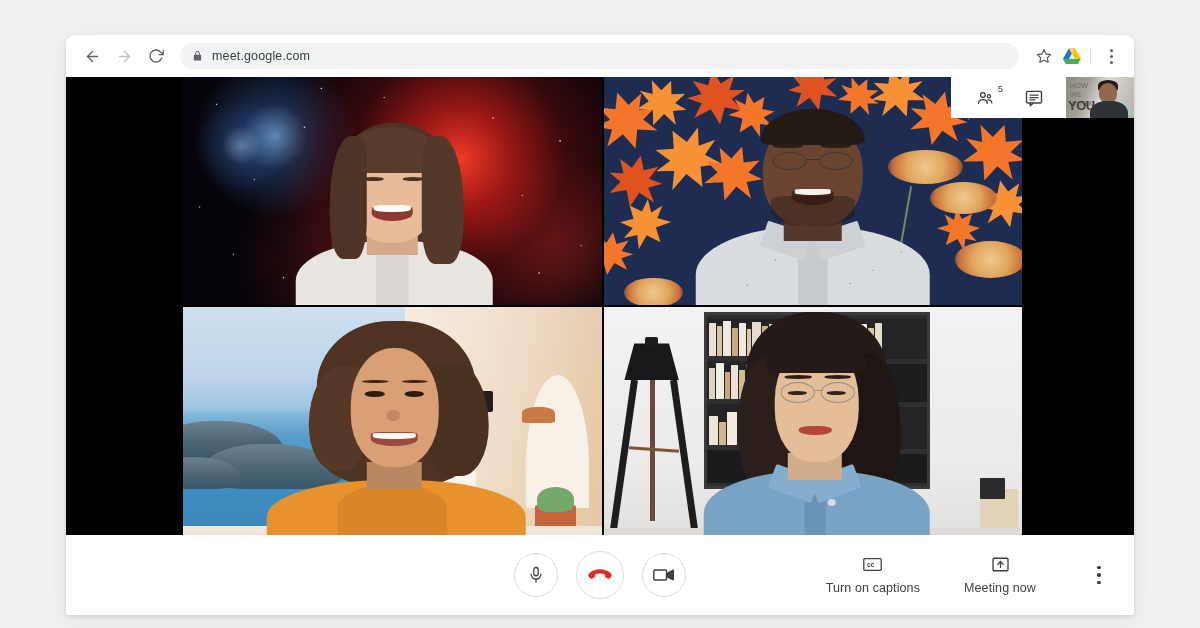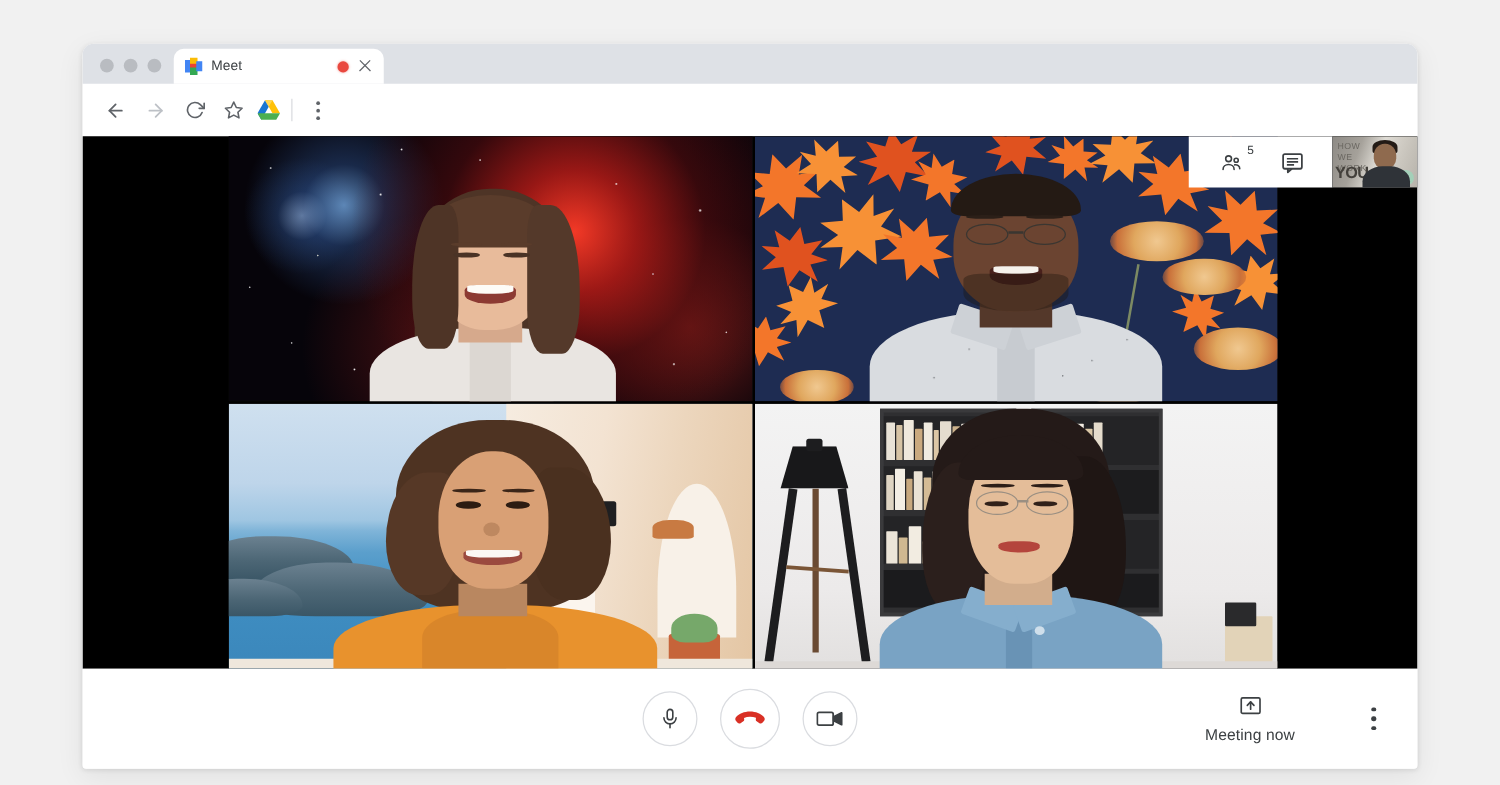--- a/index.html
+++ b/index.html
@@ -410,40 +410,20 @@
     display:flex; flex-direction:column; align-items:center; justify-content:center; gap:4px;
     cursor:pointer; margin-left:6px;
   }
   .bar-kebab i { width:3.4px;height:3.4px;border-radius:50%;background:#3c4043;display:block; }
 </style>
 </head>
 <body>
 
 <div class="browser-window">
 
-  <div class="tab-strip">
-    <div class="window-dots">
-      <span></span>
-      <span></span>
-      <span></span>
-    </div>
-
-    <div class="tab">
-      <div class="tab-favicon">
-        <span class="fv-g"></span>
-          <span class="fv-y"></span>
-          <span class="fv-r"></span>
-        <span class="fv-gr"></span>
-          <span class="fv-b"></span>
-      </div>
-      <div class="tab-title">Meet</div>
-      <div class="tab-recdot"></div>
-      <div class="tab-close"></div>
-    </div>
-  </div>
 
   <div class="browser-toolbar">
     <div class="nav-btn">
       <svg width="17" height="17" viewBox="0 0 24 24" fill="none" stroke="currentColor" stroke-width="2" stroke-linecap="round" stroke-linejoin="round">
           <line x1="19" y1="12" x2="5" y2="12"></line>
           <polyline points="12 19 5 12 12 5"></polyline>
         </svg>
     </div>
     <div class="nav-btn disabled">
       <svg width="17" height="17" viewBox="0 0 24 24" fill="none" stroke="currentColor" stroke-width="2" stroke-linecap="round" stroke-linejoin="round">
@@ -451,20 +431,28 @@
           <polyline points="12 5 19 12 12 19"></polyline>
         </svg>
     </div>
     <div class="nav-btn">
       <svg width="16" height="16" viewBox="0 0 24 24" fill="none" stroke="currentColor" stroke-width="2" stroke-linecap="round" stroke-linejoin="round">
           <polyline points="23 4 23 10 17 10"></polyline>
           <path d="M20.49 15a9 9 0 1 1-2.12-9.36L23 10"></path>
         </svg>
     </div>
 
+    <div class="omnibox">
+      <span class="lock-icon">
+        <svg width="11" height="12" viewBox="0 0 24 24" fill="currentColor">
+            <path d="M12 1a5 5 0 0 0-5 5v3H6a2 2 0 0 0-2 2v9a2 2 0 0 0 2 2h12a2 2 0 0 0 2-2v-9a2 2 0 0 0-2-2h-1V6a5 5 0 0 0-5-5zm0 2a3 3 0 0 1 3 3v3H9V6a3 3 0 0 1 3-3z"></path>
+          </svg>
+      </span>
+      <span class="omnibox-url">meet.google.com</span>
+    </div>
 
     <div class="tb-right">
       <div class="star-btn">
         <svg width="16" height="16" viewBox="0 0 24 24" fill="none" stroke="currentColor" stroke-width="1.9" stroke-linejoin="round">
             <polygon points="12 2.5 15.1 9 22 9.9 17 14.7 18.3 21.5 12 18.2 5.7 21.5 7 14.7 2 9.9 8.9 9"></polygon>
           </svg>
       </div>
       <div class="drive-icon">
         <svg width="18" height="16" viewBox="0 0 48 42">
           <path d="M16 0 L32 0 L48 28 L32 28 Z" fill="#ffc107"></path>
@@ -782,20 +770,29 @@
         <span>
           <svg width="22" height="16" viewBox="0 0 26 18" fill="none" stroke="#3c4043" stroke-width="1.7" stroke-linejoin="round">
             <rect x="1" y="3" width="15" height="12" rx="1.6"></rect>
             <path d="M16.5 7.2 L24 3.4 L24 14.6 L16.5 10.8 Z" fill="#3c4043" stroke="#3c4043"></path>
           </svg>
         </span>
       </div>
     </div>
 
     <div class="right-controls">
+      <div class="text-btn">
+        <span class="ic">
+          <svg width="19" height="15" viewBox="0 0 24 18" fill="none" stroke="#3c4043" stroke-width="1.6">
+            <rect x="1" y="1.5" width="22" height="15" rx="1.4"></rect>
+            <text x="5" y="12" font-family="Liberation Sans, sans-serif" font-size="8.4" font-weight="bold" fill="#3c4043" stroke="none">cc</text>
+          </svg>
+        </span>
+        <span class="text-btn-label">Turn on captions</span>
+      </div>
 
       <div class="text-btn">
         <span class="ic">
           <svg width="17" height="15" viewBox="0 0 20 18" fill="none" stroke="#3c4043" stroke-width="1.6" stroke-linejoin="round">
             <rect x="1" y="1.5" width="18" height="15" rx="1.4"></rect>
             <line x1="10" y1="12.4" x2="10" y2="5.6" stroke-linecap="round"></line>
             <polyline points="6.8 8.8 10 5.4 13.2 8.8" stroke-linecap="round"></polyline>
           </svg>
         </span>
         <span class="text-btn-label">Meeting now</span>

